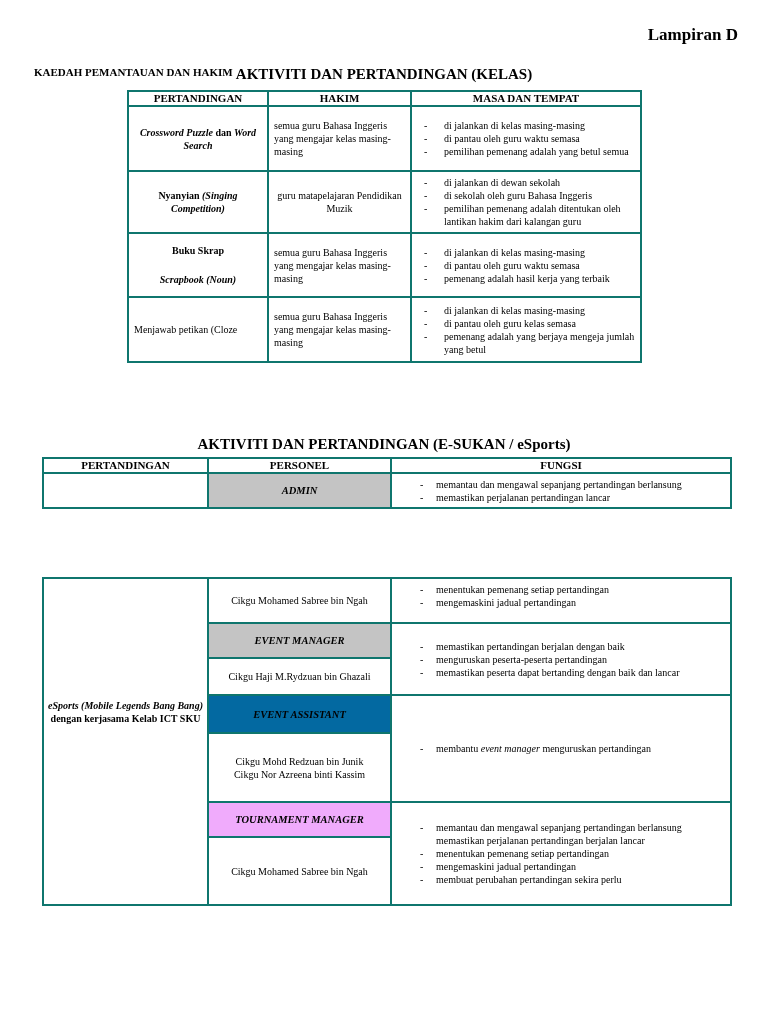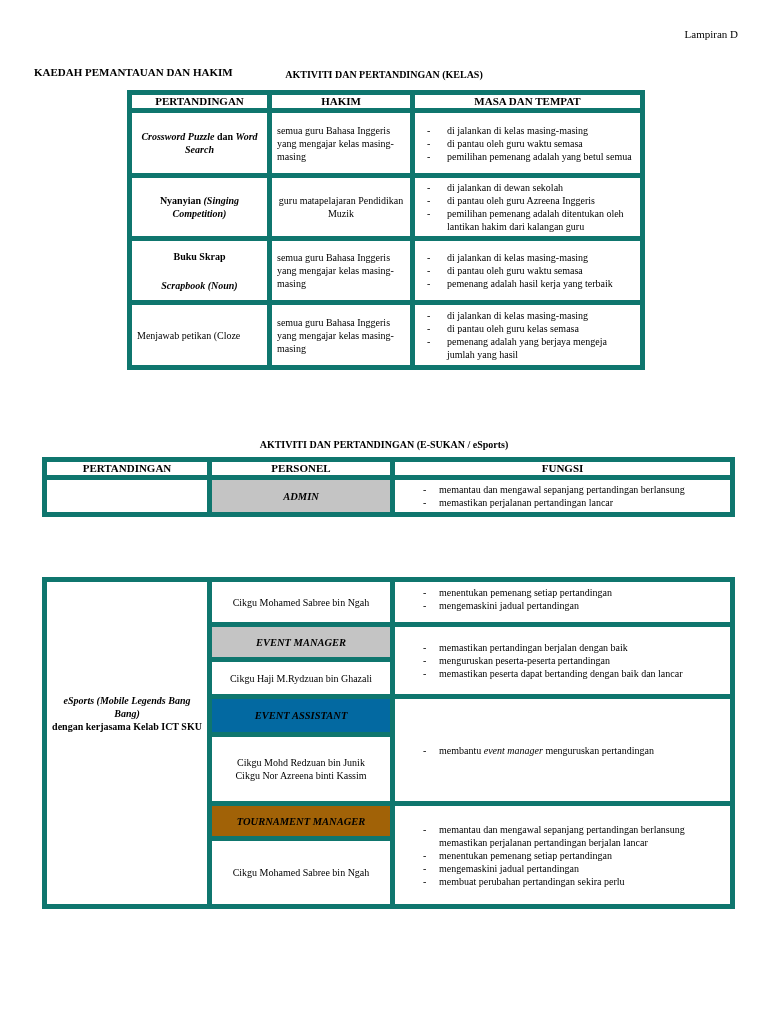--- a/index.html
+++ b/index.html
@@ -3,28 +3,28 @@
 <meta charset="utf-8">
 <style>
   html,body{margin:0;padding:0;background:#ffffff;}
   .page{
     position:relative;width:768px;height:1024px;background:#ffffff;
     font-family:"Liberation Serif","DejaVu Serif",serif;
     color:#000;font-size:10px;line-height:13px;overflow:hidden;
   }
   .b{font-weight:bold;}
   .i{font-style:italic;}
-  .lampiran{position:absolute;top:28px;right:30px;font-weight:normal;font-size:11px;}
+  .lampiran{position:absolute;top:28px;right:30px;font-weight:bold;font-size:17px;}
   .doc-heading{position:absolute;top:66px;left:34px;font-weight:bold;font-size:11px;}
-  .sec-title{position:absolute;left:0;width:100%;text-align:center;font-weight:bold;font-size:10px;}
+  .sec-title{position:absolute;left:0;width:100%;text-align:center;font-weight:bold;font-size:15px;}
   .sec-title.t1{top:68px;}
   .sec-title.t2{top:438px;}
 
   table{border-collapse:collapse;table-layout:fixed;position:absolute;background:#fff;}
-  td,th{border:5px solid #0f766e;padding:0;vertical-align:middle;overflow:hidden;}
+  td,th{border:2px solid #0f766e;padding:0;vertical-align:middle;overflow:hidden;}
   table{border:2px solid #000;}
   th{font-weight:bold;font-size:11px;text-align:center;}
 
   
   .t-kelas{left:127px;top:90px;width:513px;}
   .t-kelas col.c1{width:140px;} .t-kelas col.c2{width:143px;} .t-kelas col.c3{width:230px;}
   .t-kelas tr.hd{height:15px;}
   .t-kelas tr.r1{height:65px;}
   .t-kelas tr.r2{height:62px;}
   .t-kelas tr.r3{height:64px;}
@@ -111,21 +111,21 @@
         <span class="b"><span>Nyanyian </span><span class="i">(Singing Competition)</span></span>
       </td>
       <td class="hakim center">guru matapelajaran Pendidikan Muzik</td>
       <td class="masa">
         <div class="bullet">
               <span class="dash">-</span>
               <span>di jalankan di dewan sekolah</span>
             </div>
         <div class="bullet">
               <span class="dash">-</span>
-              <span>di pantau oleh guru Azreena Inggeris</span>
+              <span>di sekolah oleh guru Bahasa Inggeris</span>
             </div>
         <div class="bullet">
               <span class="dash">-</span>
               <span>pemilihan pemenang adalah ditentukan oleh lantikan hakim dari kalangan guru</span>
             </div>
       </td>
     </tr>
     <tr class="r3">
       <td class="name">
         <div class="b">Buku Skrap</div>
@@ -154,21 +154,21 @@
         <div class="bullet">
               <span class="dash">-</span>
               <span>di jalankan di kelas masing-masing</span>
             </div>
         <div class="bullet">
               <span class="dash">-</span>
               <span>di pantau oleh guru kelas semasa</span>
             </div>
         <div class="bullet">
               <span class="dash">-</span>
-              <span>pemenang adalah yang berjaya mengeja jumlah yang hasil</span>
+              <span>pemenang adalah yang berjaya mengeja jumlah yang betul</span>
             </div>
       </td>
     </tr>
   </tbody>
     </table>
 
   <div class="sec-title t2">AKTIVITI DAN PERTANDINGAN (E-SUKAN / eSports)</div>
 
   <table class="t-esukan">
     <colgroup>
@@ -254,21 +254,21 @@
             </div>
       </td>
     </tr>
     <tr class="h69">
       <td class="person">
         <div>Cikgu Mohd Redzuan bin Junik</div>
         <div>Cikgu Nor Azreena binti Kassim</div>
       </td>
     </tr>
     <tr class="h35">
-      <td class="role gray" style="background: #a16207;">TOURNAMENT MANAGER</td>
+      <td class="role gray" style="background: #f0abfc;">TOURNAMENT MANAGER</td>
       <td class="fungsi" rowspan="2">
         <div class="bullet">
               <span class="dash">-</span>
               <span><span>memantau dan mengawal sepanjang pertandingan berlansung</span><br><span>memastikan perjalanan pertandingan berjalan lancar</span></span>
             </div>
         <div class="bullet">
               <span class="dash">-</span>
               <span>menentukan pemenang setiap pertandingan</span>
             </div>
         <div class="bullet">

